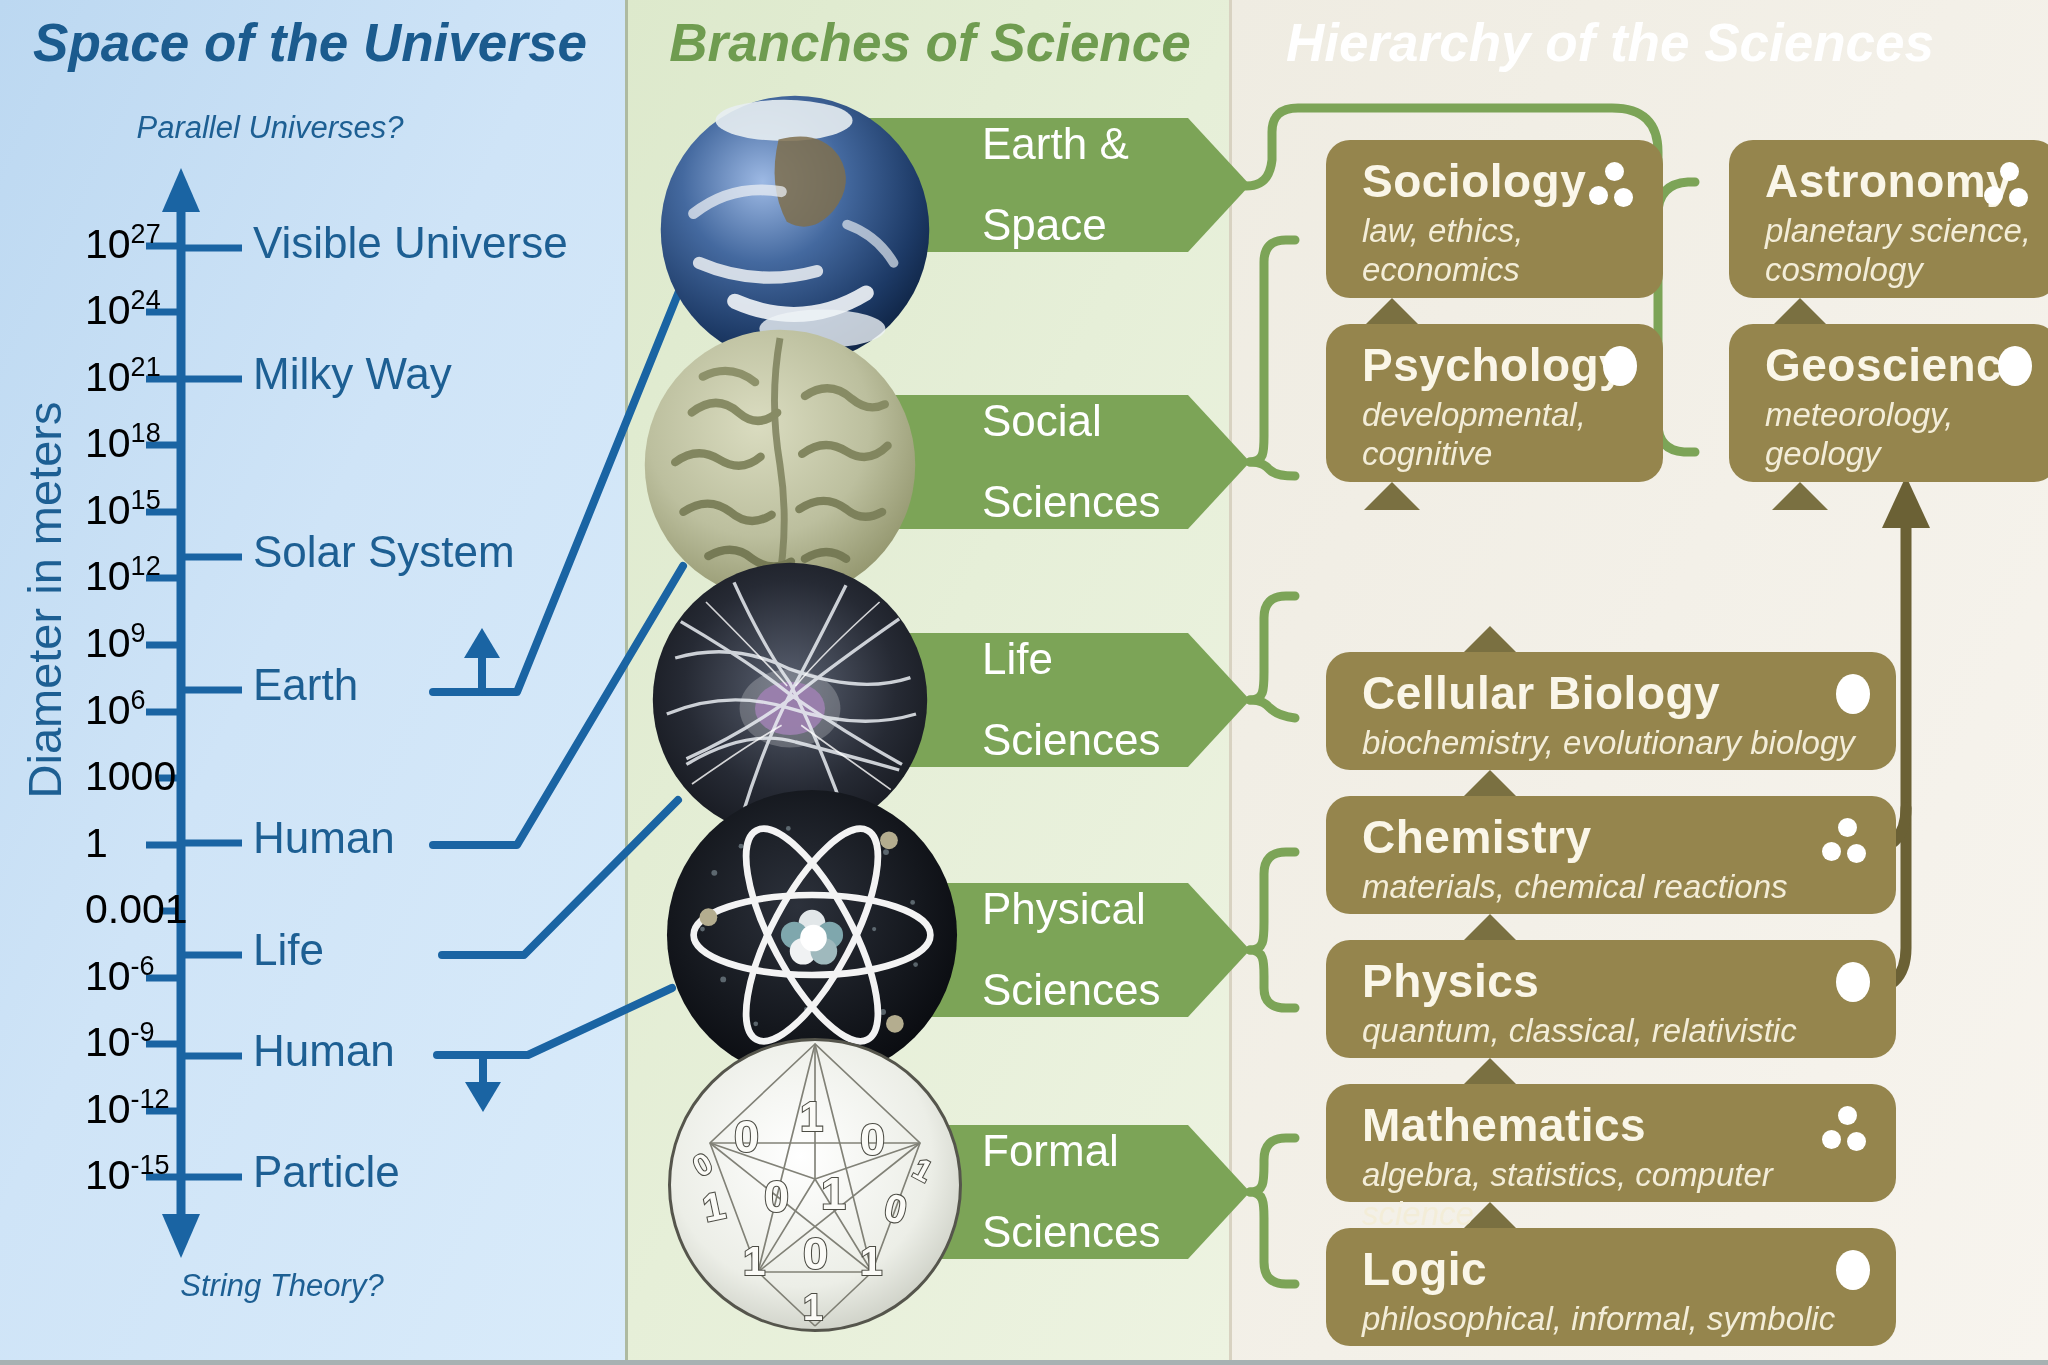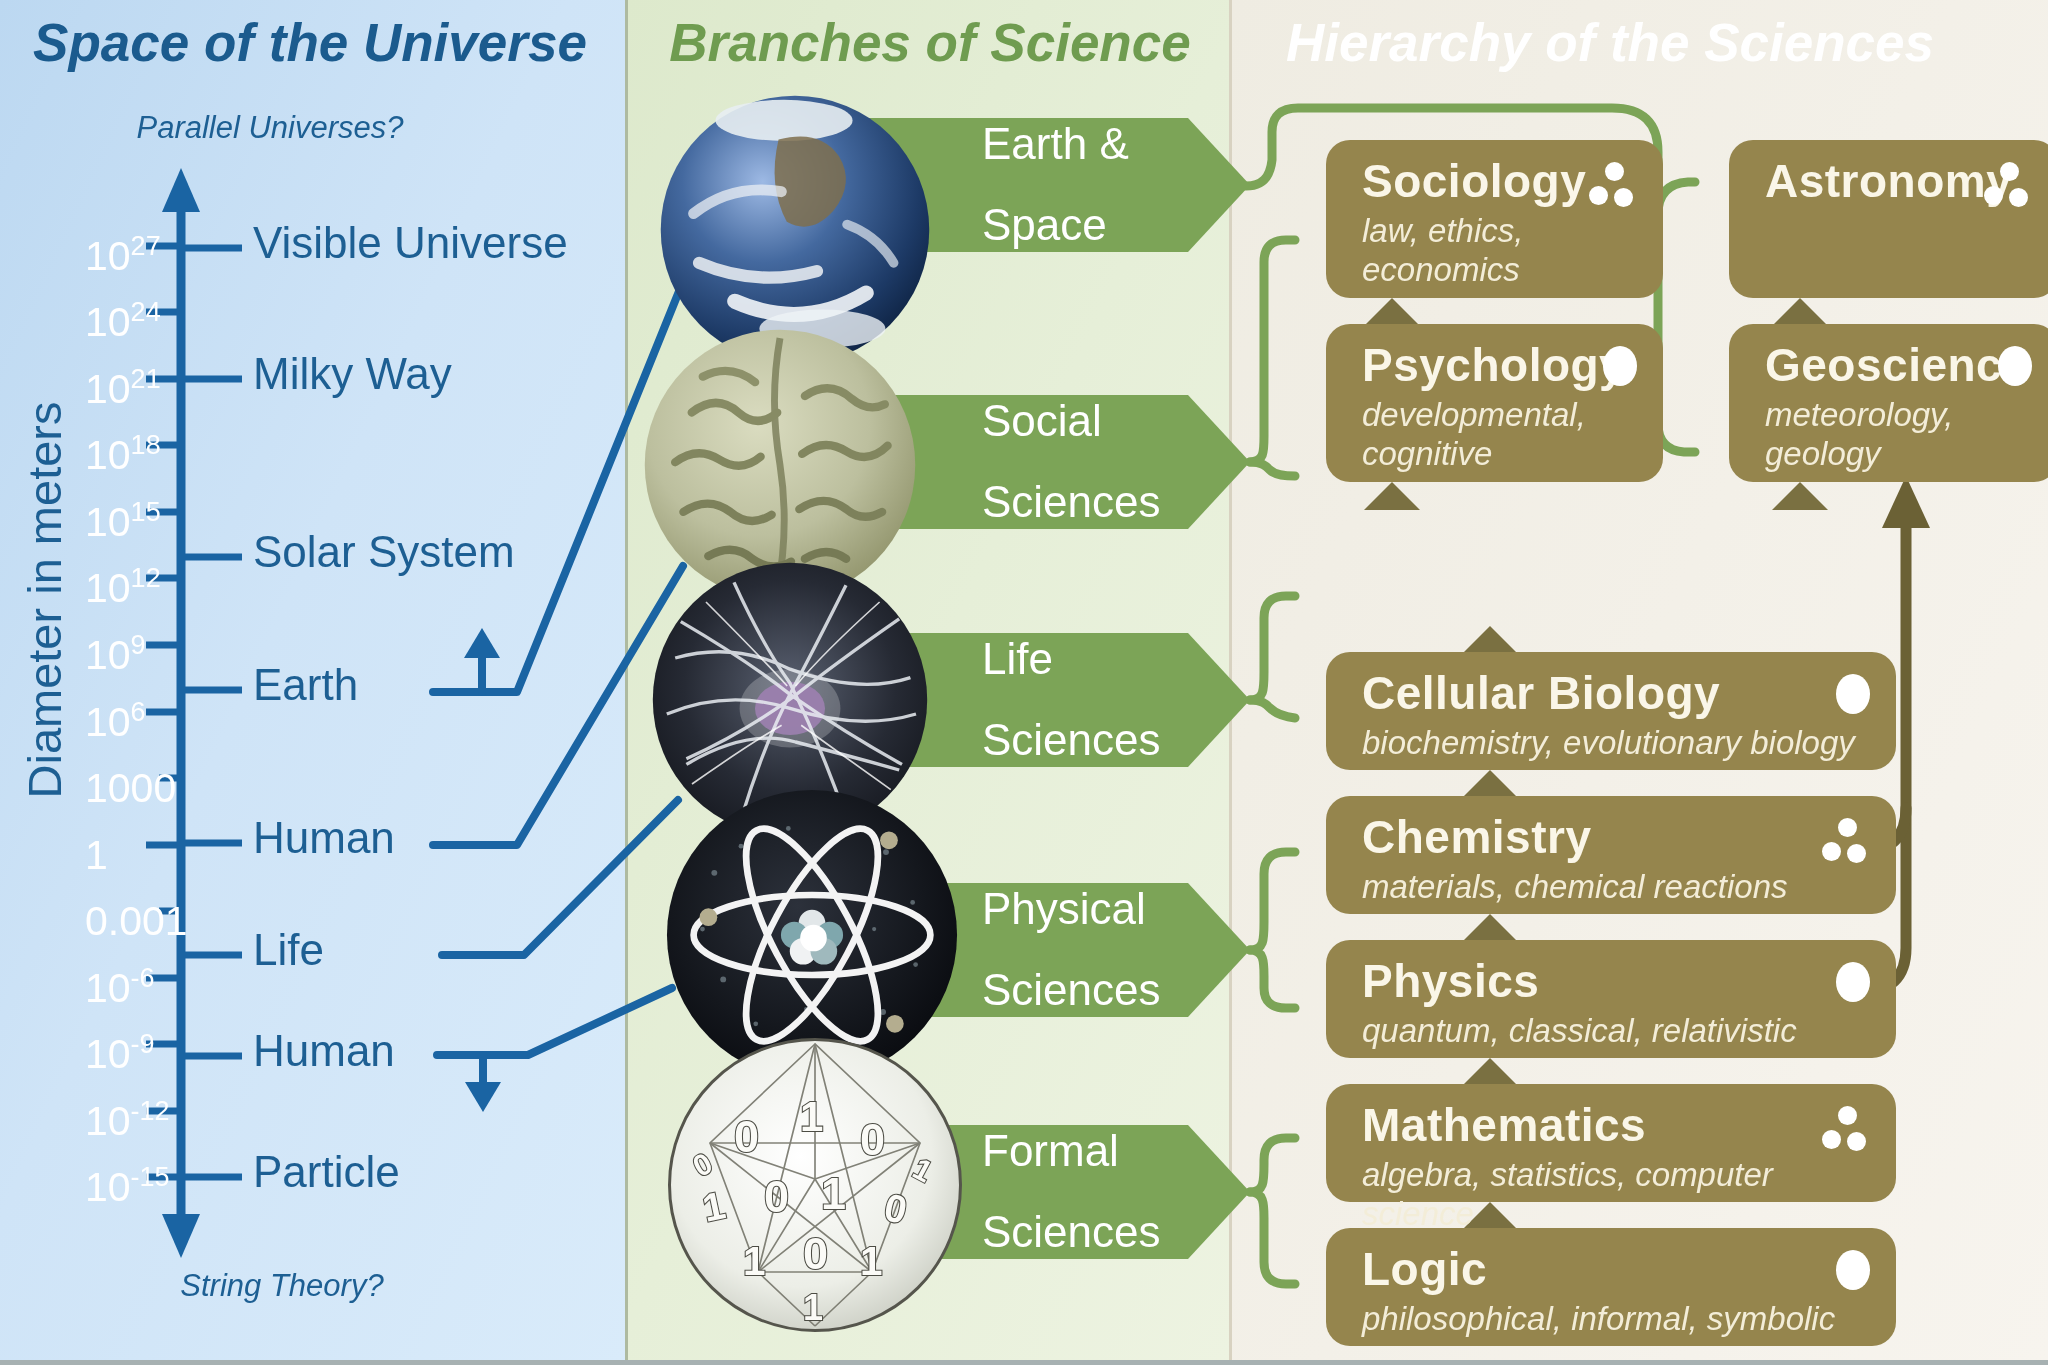--- a/index.html
+++ b/index.html
@@ -20,21 +20,21 @@
   .title-left{left:18px;width:584px;color:#1b5b8e;}
   .title-mid{left:650px;width:560px;color:#6f9c50;}
   .title-right{left:1250px;width:720px;color:#ffffff;}
 
   
   .note{position:absolute;font-size:31px;font-style:italic;color:#1d5f93;text-align:center;}
   .note-top{left:105px;top:110px;width:330px;}
   .note-bottom{left:122px;top:1268px;width:320px;}
   .axis-label{position:absolute;left:-253px;top:570px;width:600px;height:60px;
               font-size:47px;color:#1d5f93;text-align:center;transform:rotate(-90deg);}
-  .num{position:absolute;left:85px;font-size:41px;color:#ffffff;white-space:nowrap;margin-top:12px;}
+  .num{position:absolute;left:85px;font-size:41px;color:#000000;white-space:nowrap;}
   .num sup{font-size:27px;}
   .mname{position:absolute;left:253px;font-size:44px;color:#1d5f93;white-space:nowrap;}
 
   
   .sphere{position:absolute;border-radius:50%;}
   .sphere svg{display:block;}
 
   
   .glabel{position:absolute;left:830px;width:420px;height:134px;background:#7ca457;
           clip-path:polygon(0 0,358px 0,420px 50%,358px 100%,0 100%);
@@ -364,20 +364,21 @@
     <div class="t">Sociology</div>
     <div class="s">law, ethics, economics</div>
     <div class="icon three-dots">
         <i></i>
         <i></i>
         <i></i>
       </div>
   </div>
   <div class="hbox nbox" style="left:1693px;top:140px;width:329px">
     <div class="t">Astronomy</div>
+    <div class="s">planetary science, cosmology</div>
     <div class="icon three-dots">
         <i></i>
         <i></i>
         <i></i>
       </div>
   </div>
   <div class="hbox nbox" style="left:1290px;top:324px">
     <div class="t">Psychology</div>
     <div class="s">developmental, cognitive</div>
     <div class="icon one-dot"></div>

